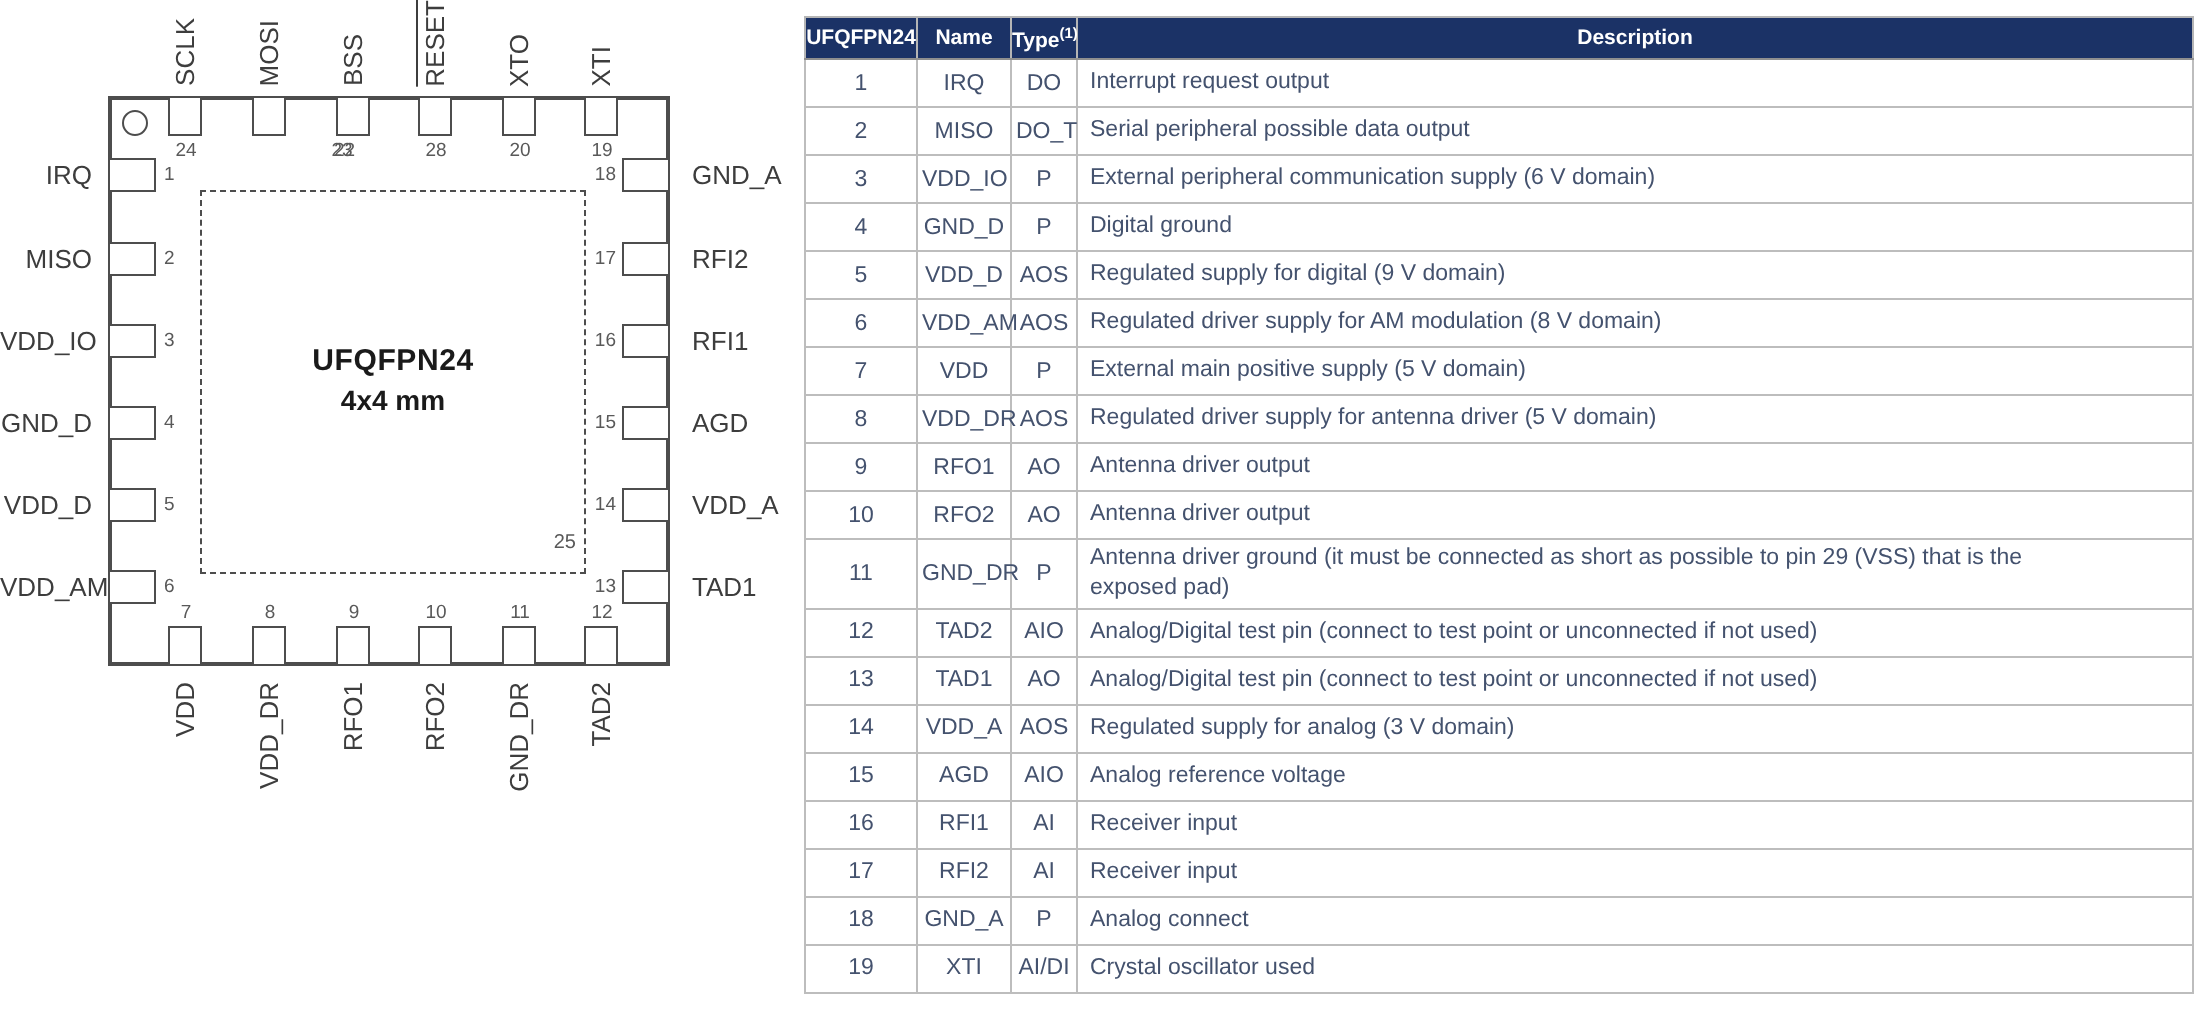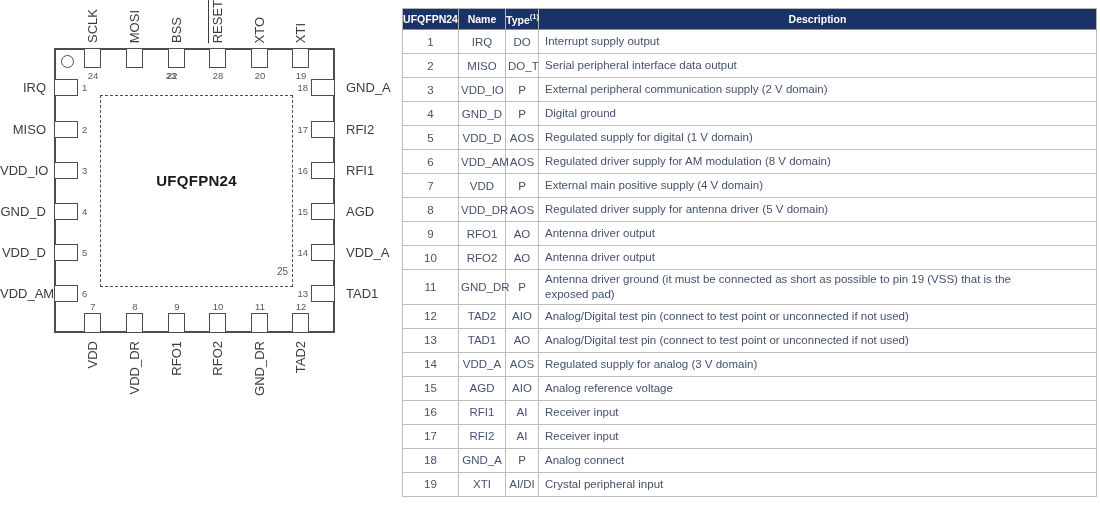--- a/index.html
+++ b/index.html
@@ -52,20 +52,21 @@
 
 <div class="stage">
 
   <div class="diagram">
     <div class="chip-body"></div>
     <div class="pin1-circle"></div>
     <div class="epad"></div>
     <div class="epad-num">25</div>
     <div class="chip-title">
       <div class="t1">UFQFPN24</div>
+      <div class="t2">4x4 mm</div>
     </div>
     <div id="pin-layer">
         <div class="pin v" style="left: 84px; top: 48px;"></div>
         <div class="pnum" style="left: 83px; top: 70px; width: 20px; text-align: center;">24</div>
         <div class="vlabel" style="left: 85px; bottom: 472px;">SCLK</div>
         <div class="pin v" style="left: 126px; top: 48px;"></div>
         <div class="pnum" style="left: 125px; top: 70px; width: 20px; text-align: center; margin-left: 36px;">23</div>
         <div class="vlabel" style="left: 127px; bottom: 472px;">MOSI</div>
         <div class="pin v" style="left: 168px; top: 48px;"></div>
         <div class="pnum" style="left: 167px; top: 70px; width: 20px; text-align: left;">22</div>
@@ -149,57 +150,57 @@
         <th>Name</th>
         <th><span>Type</span><sup>(1)</sup></th>
         <th>Description</th>
       </tr>
     </thead>
     <tbody id="table-body">
         <tr>
           <td>1</td>
           <td>IRQ</td>
           <td>DO</td>
-          <td class="desc"><span class="wrap">Interrupt supply output</span></td>
+          <td class="desc"><span class="wrap">Interrupt request output</span></td>
         </tr>
         <tr>
           <td>2</td>
           <td>MISO</td>
           <td>DO_T</td>
-          <td class="desc"><span class="wrap">Serial peripheral interface data output</span></td>
+          <td class="desc"><span class="wrap">Serial peripheral possible data output</span></td>
         </tr>
         <tr>
           <td>3</td>
           <td>VDD_IO</td>
           <td>P</td>
-          <td class="desc"><span class="wrap">External peripheral communication supply (2 V domain)</span></td>
+          <td class="desc"><span class="wrap">External peripheral communication supply (6 V domain)</span></td>
         </tr>
         <tr>
           <td>4</td>
           <td>GND_D</td>
           <td>P</td>
           <td class="desc"><span class="wrap">Digital ground</span></td>
         </tr>
         <tr>
           <td>5</td>
           <td>VDD_D</td>
           <td>AOS</td>
-          <td class="desc"><span class="wrap">Regulated supply for digital (1 V domain)</span></td>
+          <td class="desc"><span class="wrap">Regulated supply for digital (9 V domain)</span></td>
         </tr>
         <tr>
           <td>6</td>
           <td>VDD_AM</td>
           <td>AOS</td>
           <td class="desc"><span class="wrap">Regulated driver supply for AM modulation (8 V domain)</span></td>
         </tr>
         <tr>
           <td>7</td>
           <td>VDD</td>
           <td>P</td>
-          <td class="desc"><span class="wrap">External main positive supply (4 V domain)</span></td>
+          <td class="desc"><span class="wrap">External main positive supply (5 V domain)</span></td>
         </tr>
         <tr>
           <td>8</td>
           <td>VDD_DR</td>
           <td>AOS</td>
           <td class="desc"><span class="wrap">Regulated driver supply for antenna driver (5 V domain)</span></td>
         </tr>
         <tr>
           <td>9</td>
           <td>RFO1</td>
@@ -209,21 +210,21 @@
         <tr>
           <td>10</td>
           <td>RFO2</td>
           <td>AO</td>
           <td class="desc"><span class="wrap">Antenna driver output</span></td>
         </tr>
         <tr>
           <td>11</td>
           <td>GND_DR</td>
           <td>P</td>
-          <td class="desc"><span class="wrap">Antenna driver ground (it must be connected as short as possible to pin 19 (VSS) that is the exposed pad)</span></td>
+          <td class="desc"><span class="wrap">Antenna driver ground (it must be connected as short as possible to pin 29 (VSS) that is the exposed pad)</span></td>
         </tr>
         <tr>
           <td>12</td>
           <td>TAD2</td>
           <td>AIO</td>
           <td class="desc"><span class="wrap">Analog/Digital test pin (connect to test point or unconnected if not used)</span></td>
         </tr>
         <tr>
           <td>13</td>
           <td>TAD1</td>
@@ -257,18 +258,18 @@
         <tr>
           <td>18</td>
           <td>GND_A</td>
           <td>P</td>
           <td class="desc"><span class="wrap">Analog connect</span></td>
         </tr>
         <tr>
           <td>19</td>
           <td>XTI</td>
           <td>AI/DI</td>
-          <td class="desc"><span class="wrap">Crystal peripheral input</span></td>
+          <td class="desc"><span class="wrap">Crystal oscillator used</span></td>
         </tr>
       </tbody>
   </table>
 
 </div>
 
 </body></html>

